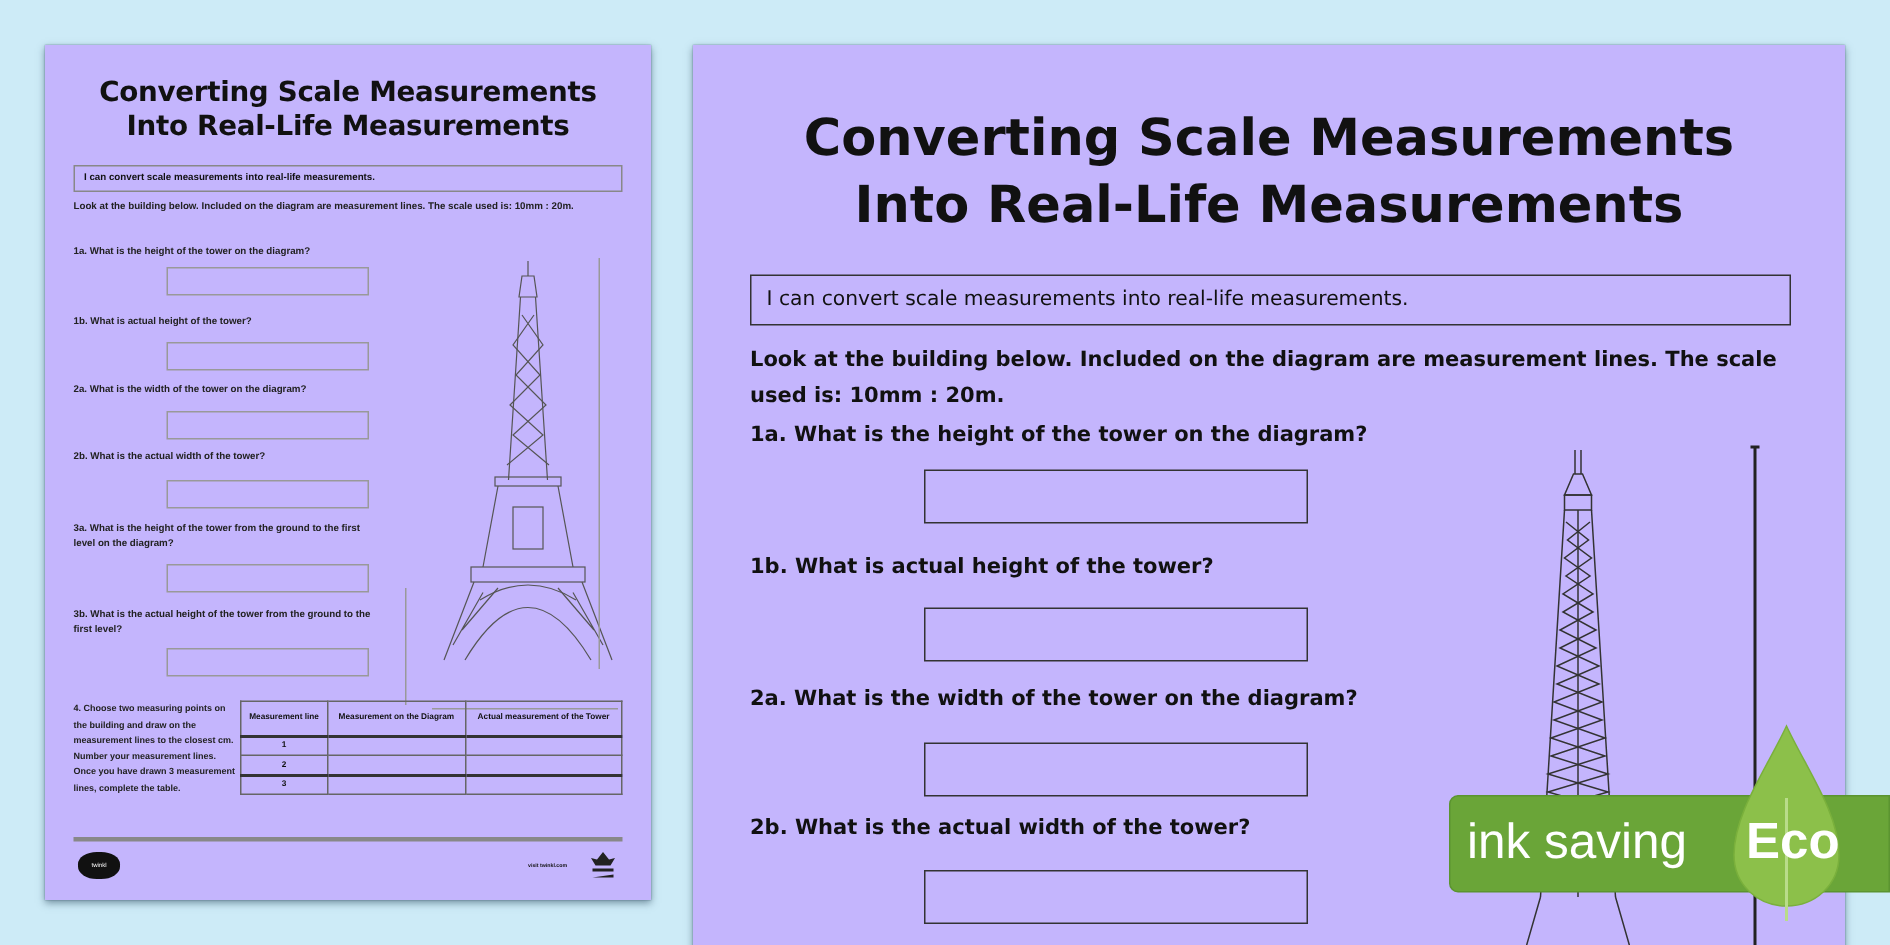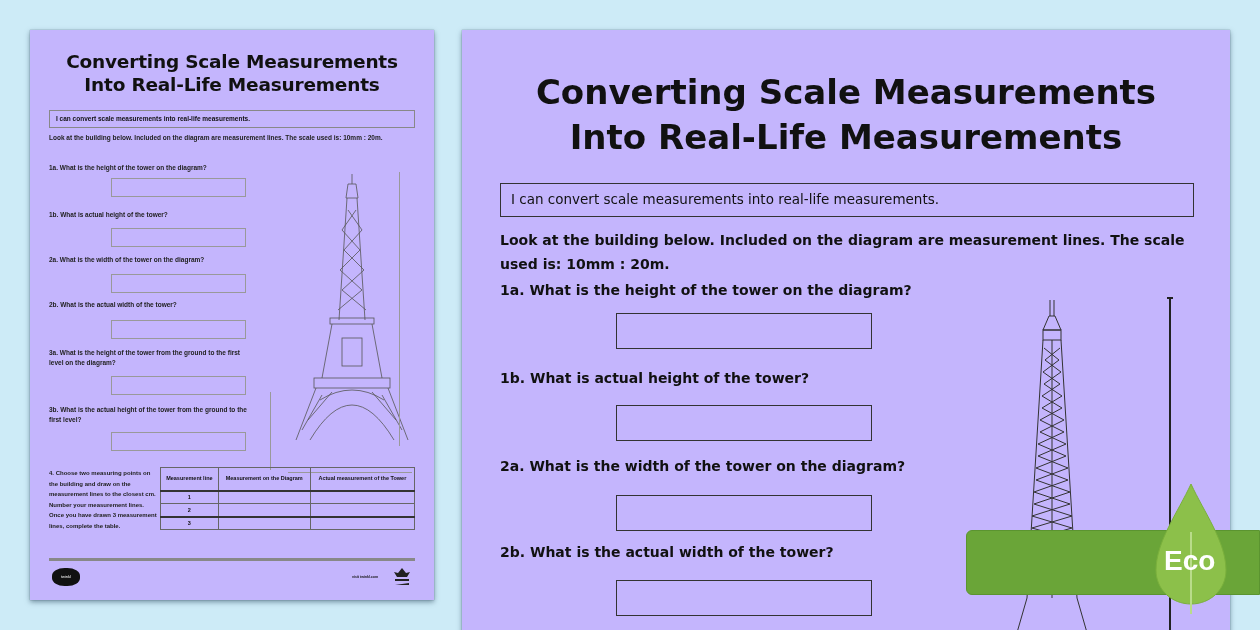--- a/index.html
+++ b/index.html
@@ -78,21 +78,21 @@
     background: #6aa538; border-radius: 6px 0 0 6px;
     border: 1px solid #5b9430;
   }
   #eco-badge .label {
     position: absolute; left: 12px; top: 56px; color: #fff;
     font-size: 33px; font-family: "Liberation Sans", sans-serif; line-height: 50px;
   }
   #eco-badge .leaf { position: absolute; left: 188px; top: 2px; width: 74px; height: 134px; }
   #eco-badge .eco {
     position: absolute; left: 198px; top: 63px; color: #fff; font-weight: bold;
-    font-size: 28px; font-family: "Liberation Sans", sans-serif; line-height: 36px;
+    font-size: 34px; font-family: "Liberation Sans", sans-serif; line-height: 36px;
   }
 </style>
 </head>
 <body>
 
 <div class="sheet" id="sheet-small">
   <div class="title">
     <div>Converting Scale Measurements</div>
     <div>Into Real-Life Measurements</div>
   </div>
@@ -202,18 +202,19 @@
       <line x1="55" y1="42" x2="55" y2="300"></line>
       <path d="M30 300 L15 352 M80 300 L95 352"></path>
       <path d="M40 352 Q55 320 70 352"></path>
     </g>
   </svg>
   <div class="l-vline"></div>
 </div>
 
 <div id="eco-badge">
   <div class="bar"></div>
+  <div class="label">ink saving</div>
   <svg class="leaf" viewBox="0 0 74 134">
     <path d="M37 2 C50 30 72 60 72 88 C72 108 56 122 37 122 C18 122 2 108 2 88 C2 60 24 30 37 2 Z" fill="#8cc04a" stroke="#7ab03c" stroke-width="1"></path>
     <line x1="37" y1="50" x2="37" y2="132" stroke="#b9dc8a" stroke-width="2"></line>
   </svg>
   <div class="eco">Eco</div>
 </div>
 
 </body></html>

